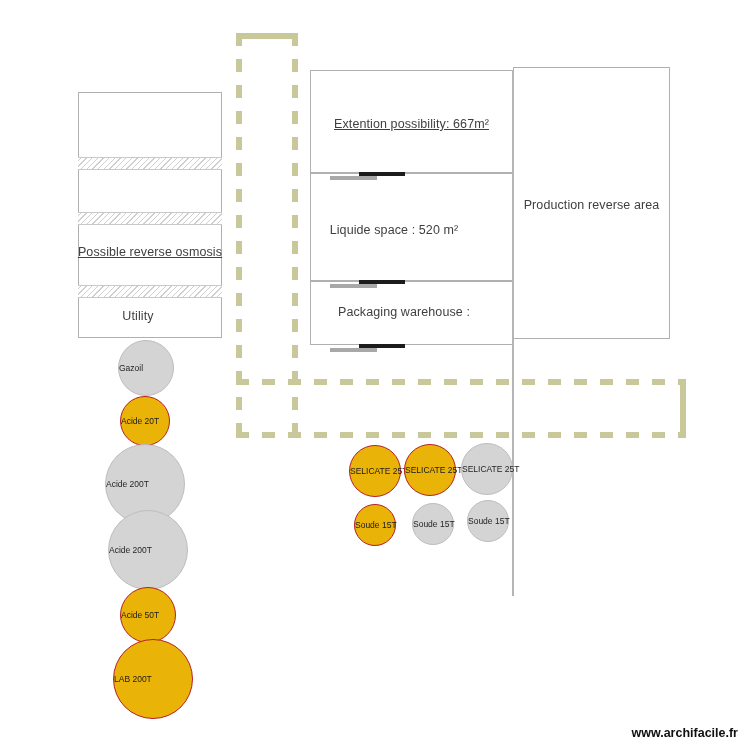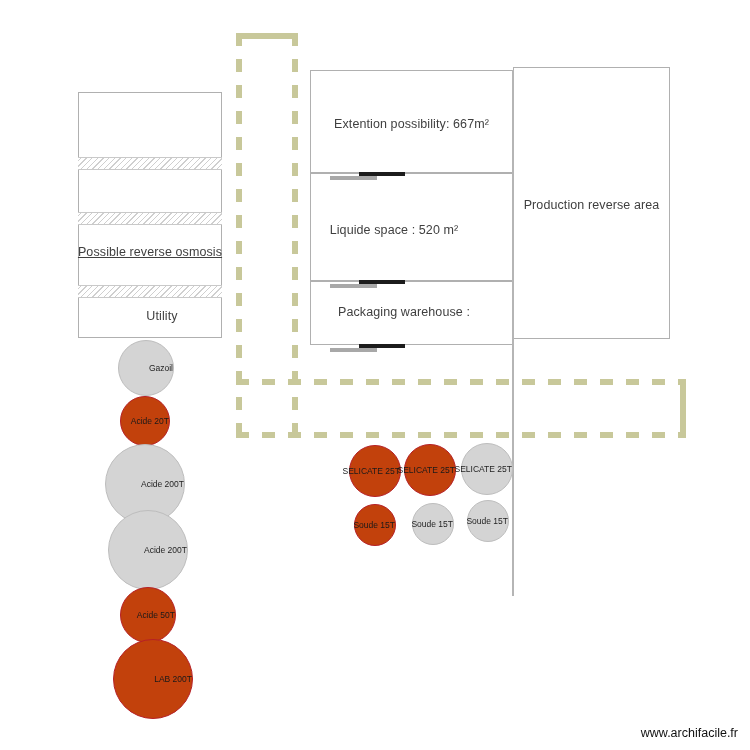--- a/index.html
+++ b/index.html
@@ -116,48 +116,49 @@
     width: 1.5px;
     background: #b5b5b5;
   }
 
   
   .tank {
     position: absolute;
     border-radius: 50%;
     display: flex;
     align-items: center;
-    justify-content: flex-end;
+    justify-content: flex-start;
     box-sizing: border-box;
   }
   .tank.grey {
     background: #d4d4d4;
     border: 1px solid #bdbdbd;
   }
   .tank.red {
-    background: #c2410c;
+    background: #eab308;
     border: 1px solid #b62026;
   }
   .tank-label {
     font-size: 8.5px;
     color: #1f1f1f;
     white-space: nowrap;
     text-align: center;
     pointer-events: none;
   }
   .tank.red .tank-label { color: #1a1a1a; }
 
   
   .footer {
     position: absolute;
     right: 12px;
     bottom: 10px;
     font-size: 12.5px;
     color: #111111;
     font-family: "Liberation Sans", sans-serif;
+    font-weight: bold;
   }
 </style>
 </head>
 <body>
 
 <div id="plan">
 
   <div class="solid-olive-h" style="left:236px; top:33px; width:62px;"></div>
   <div class="dash-v" style="left:236px; top:33px; height:405px;"></div>
   <div class="dash-v" style="left:292px; top:33px; height:405px;"></div>
@@ -166,41 +167,41 @@
   <div class="dash-h" style="left:236px; top:432px; width:450px;"></div>
   <div class="solid-olive-v" style="left:680px; top:379px; height:59px;"></div>
 
   <div class="room" style="left:78px; top:92px; width:144px; height:246px;"></div>
 
   <div class="hatch-band" style="left:78px; top:157px; width:144px; height:13px;"></div>
   <div class="hatch-band" style="left:78px; top:212px; width:144px; height:13px;"></div>
   <div class="hatch-band" style="left:78px; top:285px; width:144px; height:13px;"></div>
 
   <div class="room-label" style="left:60px; width:180px; top:245px;text-decoration:underline;">Possible reverse osmosis</div>
-  <div class="room-label" style="left:78px; width:120px; top:309px;margin-left:24px;">Utility</div>
+  <div class="room-label" style="left:78px; width:120px; top:309px;">Utility</div>
 
   <div class="room" style="left:310px; top:70px; width:203px; height:275px;"></div>
 
   <div class="partition" style="left:310px; top:172px; width:203px;"></div>
   <div class="partition" style="left:310px; top:280px; width:203px;"></div>
 
   <div class="door" style="left:330px; top:172px; width:75px;">
     <span class="door-leaf-light"></span>
     <span class="door-leaf-dark"></span>
   </div>
   <div class="door" style="left:330px; top:280px; width:75px;">
     <span class="door-leaf-light"></span>
     <span class="door-leaf-dark"></span>
   </div>
   <div class="door" style="left:330px; top:344px; width:75px;">
     <span class="door-leaf-light"></span>
     <span class="door-leaf-dark"></span>
   </div>
 
-  <div class="room-label" style="left:310px; width:203px; top:117px;">Extention possibility: 667m²</div>
+  <div class="room-label" style="left:310px; width:203px; top:117px;text-decoration:underline;">Extention possibility: 667m²</div>
   <div class="room-label" style="left:310px; width:168px; top:223px;">Liquide space : 520 m²</div>
   <div class="room-label" style="left:310px; width:188px; top:305px;">Packaging warehouse :</div>
 
   <div class="room" style="left:513px; top:67px; width:157px; height:272px;"></div>
   <div class="room-label" style="left:513px; width:157px; top:198px;">Production reverse area</div>
 
   <div class="guide-v" style="left:512px; top:70px; height:526px;"></div>
 
   <div class="tank grey" style="left:118px; top:340px; width:56px; height:56px;">
     <span class="tank-label">Gazoil</span>

